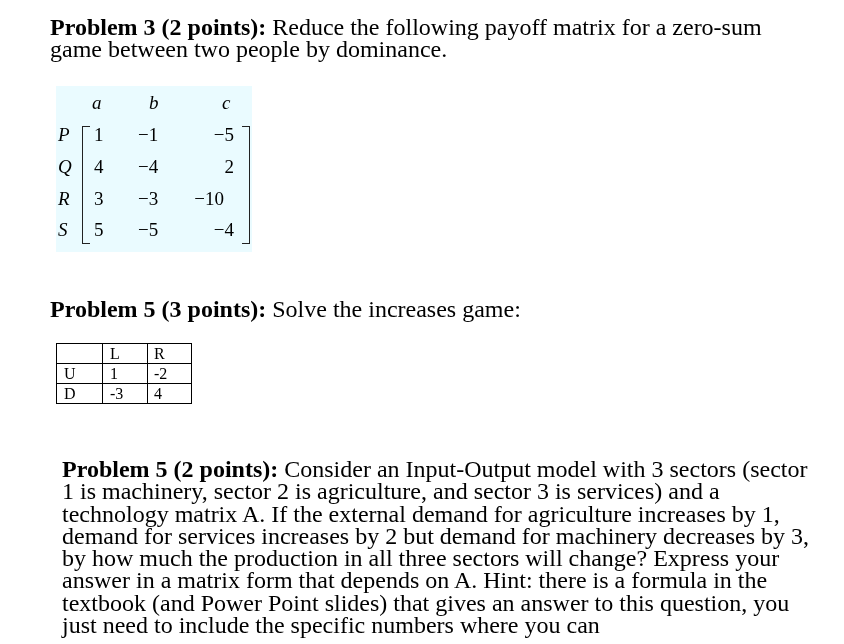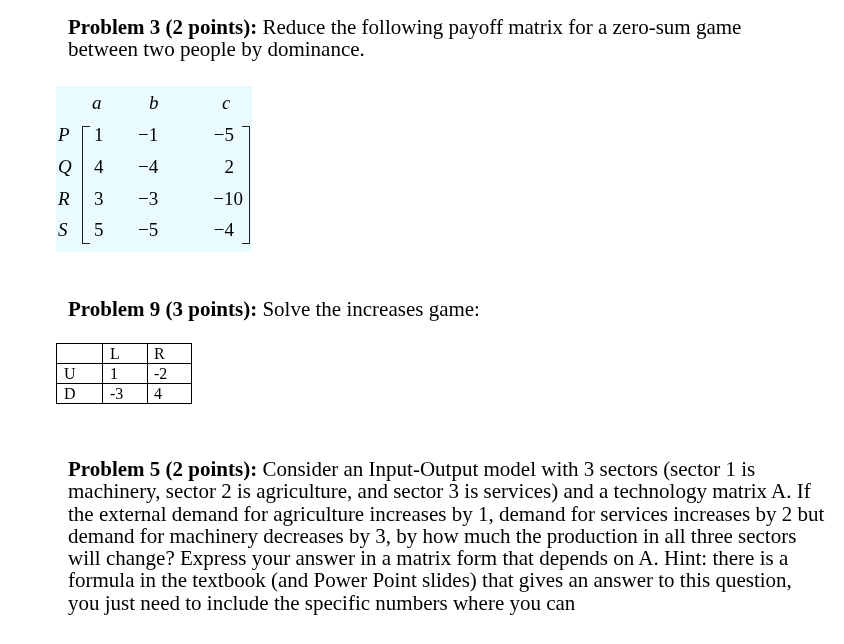--- a/index.html
+++ b/index.html
@@ -1,22 +1,22 @@
 <!DOCTYPE html>
 <html><head>
 <meta charset="utf-8">
 <style>
   html, body { margin:0; padding:0; background:#ffffff; }
   body { width:844px; height:644px; position:relative; overflow:hidden;
          font-family:"Liberation Serif", serif; color:#000; }
-  .para { position:absolute; left:68px; font-size:21px; line-height:22.3px; }
+  .para { position:absolute; left:50px; font-size:24px; line-height:22.3px; }
   .para b { font-weight:bold; }
   #p3 { top:16px; width:740px; }
   #p4 { top:298px; width:600px; }
-  #p5 { top:458px; width:760px; }
+  #p5 { top:458px; width:760px;margin-left:12px; }
 
   .matrix-box { position:absolute; left:56px; top:86px; width:196px; height:166px;
                 background:#eafbff; }
   .mcell { position:absolute; font-size:19px; font-family:"Liberation Serif", serif; }
   .colhdr { font-style:italic; top:6px; }
   .rowhdr { font-style:italic; left:2px; }
   .bracket-l { position:absolute; left:26px; top:40px; width:7px; height:116px;
                border-left:1.5px solid #222; border-top:1.5px solid #222; border-bottom:1.5px solid #222; }
   .bracket-r { position:absolute; left:186px; top:40px; width:7px; height:116px;
                border-right:1.5px solid #222; border-top:1.5px solid #222; border-bottom:1.5px solid #222; }
@@ -49,28 +49,28 @@
   <span class="mcell" style="left:38px;top:38px">1</span>
   <span class="mcell" style="left:82px;top:38px">−1</span>
   <span class="mcell" style="right:18px;top:38px">−5</span>
 
   <span class="mcell" style="left:38px;top:70px">4</span>
   <span class="mcell" style="left:82px;top:70px">−4</span>
   <span class="mcell" style="right:18px;top:70px">2</span>
 
   <span class="mcell" style="left:38px;top:102px">3</span>
   <span class="mcell" style="left:82px;top:102px">−3</span>
-  <span class="mcell" style="right:9px;top:102px">−10</span>
+  <span class="mcell" style="right:28px;top:102px">−10</span>
 
   <span class="mcell" style="left:38px;top:133px">5</span>
   <span class="mcell" style="left:82px;top:133px">−5</span>
   <span class="mcell" style="right:18px;top:133px">−4</span>
 </div>
 
-<div id="p4" class="para"><b>Problem 9 (3 points):</b><span> Solve the increases game:</span></div>
+<div id="p4" class="para"><b>Problem 5 (3 points):</b><span> Solve the increases game:</span></div>
 
 <table class="game">
   <tbody>
       <tr>
     <td class="c0"></td>
     <td class="c1">L</td>
     <td class="c2">R</td>
   </tr>
   <tr>
     <td class="c0">U</td>

